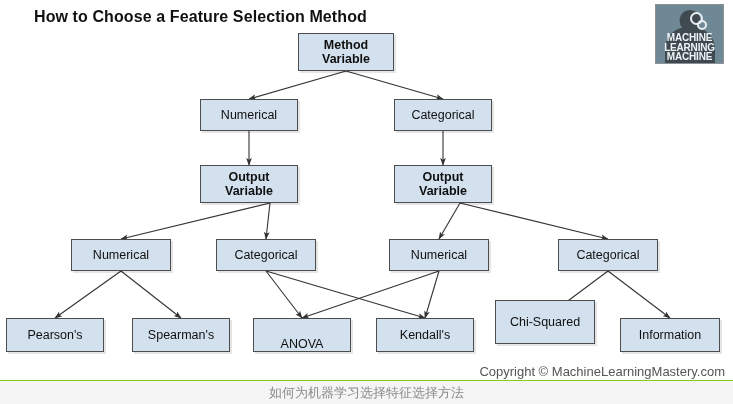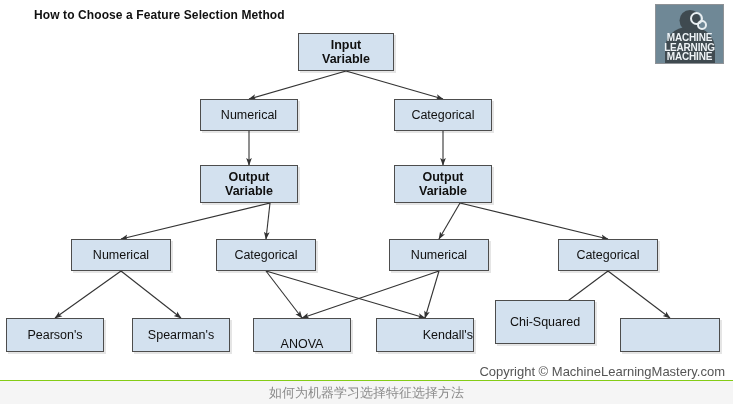--- a/index.html
+++ b/index.html
@@ -18,21 +18,21 @@
     position: absolute;
     left: 0; top: 0;
     width: 733px;
     height: 404px;
     background: #ffffff;
   }
   .diagram-title {
     position: absolute;
     left: 10px;
     top: 8px;
-    font-size: 12px;
+    font-size: 16px;
     font-weight: bold;
     color: #111111;
     letter-spacing: 0.1px;
     white-space: nowrap;
     padding-left: 24px;
   }
   
   .logo {
     position: absolute;
     left: 655px;
@@ -187,21 +187,21 @@
         <line x1="439" y1="271" x2="302" y2="318"></line>
         <line x1="439" y1="271" x2="425" y2="318"></line>
         <line x1="608" y1="271" x2="545" y2="318"></line>
         <line x1="608" y1="271" x2="670" y2="318"></line>
       </g>
   </svg>
 
   <div id="node-layer">
       <div class="node bold" style="left: 298px; top: 33px; width: 96px; height: 38px;">
         <span>
-          <div>Input</div>
+          <div>Method</div>
           <div>Variable</div>
         </span>
       </div>
       <div class="node" style="left: 200px; top: 99px; width: 98px; height: 32px;">
         <span>
           <div>Numerical</div>
         </span>
       </div>
       <div class="node" style="left: 394px; top: 99px; width: 98px; height: 32px;">
         <span>
@@ -248,32 +248,33 @@
       <div class="node" style="left: 132px; top: 318px; width: 98px; height: 34px;">
         <span>
           <div>Spearman's</div>
         </span>
       </div>
       <div class="node" style="left: 253px; top: 318px; width: 98px; height: 34px; align-items: flex-end;">
         <span>
           <div>ANOVA</div>
         </span>
       </div>
-      <div class="node" style="left: 376px; top: 318px; width: 98px; height: 34px; text-align: right;">
+      <div class="node" style="left: 376px; top: 318px; width: 98px; height: 34px;">
         <span>
           <div>Kendall's</div>
         </span>
       </div>
       <div class="node" style="left: 495px; top: 300px; width: 100px; height: 44px;">
         <span>
           <div>Chi-Squared</div>
         </span>
       </div>
       <div class="node" style="left: 620px; top: 318px; width: 100px; height: 34px;">
         <span>
+          <div>Information</div>
         </span>
       </div>
     </div>
 
   <div class="copyright">Copyright © MachineLearningMastery.com</div>
 
   <div class="caption-bar">
     <div class="caption-text">如何为机器学习选择特征选择方法</div>
   </div>
 

